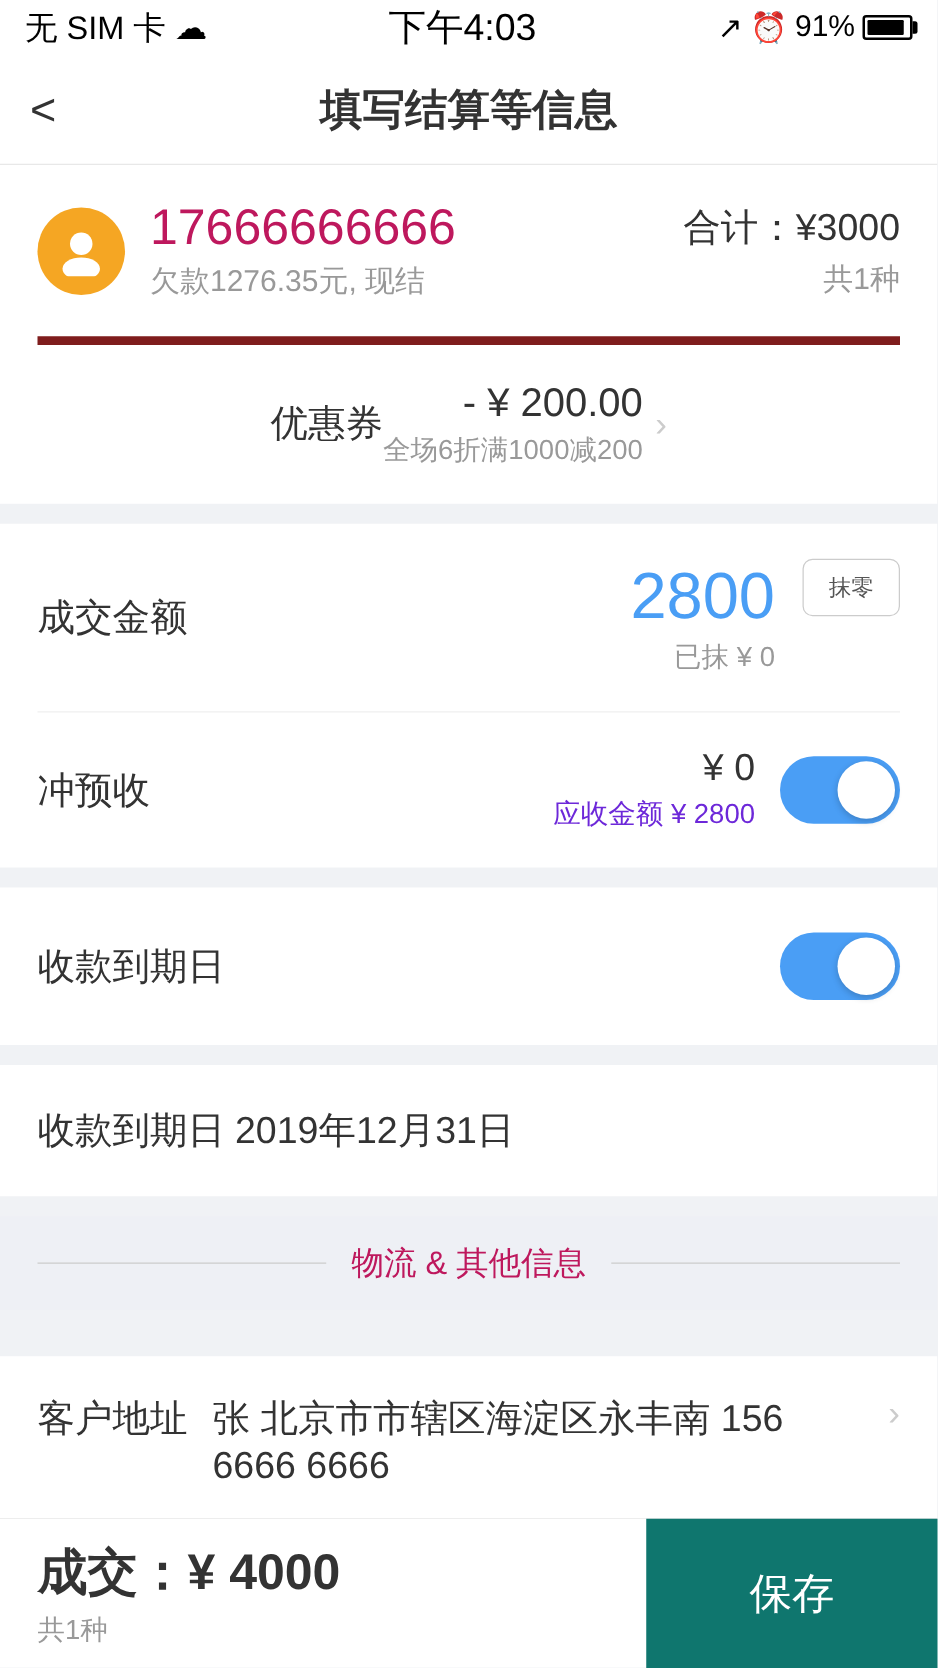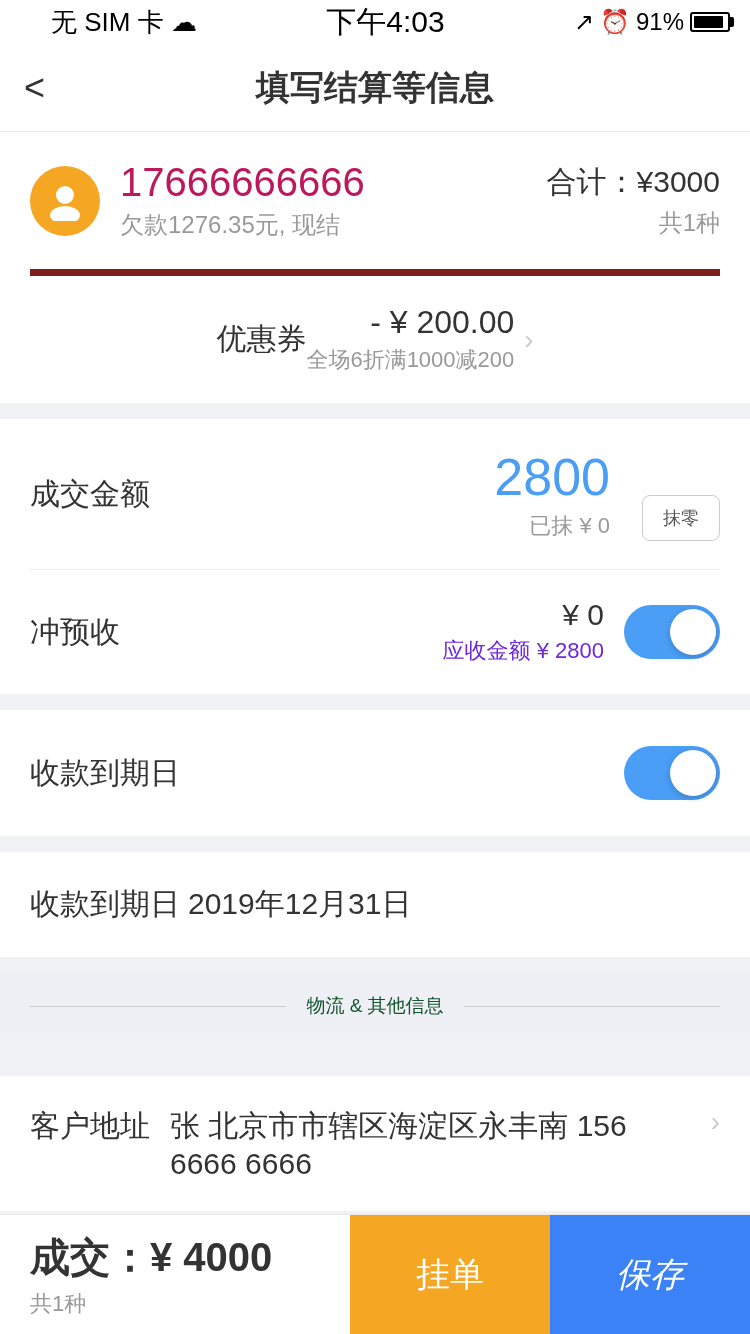--- a/index.html
+++ b/index.html
@@ -19,21 +19,21 @@
       width: 750px;
       height: 44px;
       background: #fff;
       display: flex;
       align-items: center;
       justify-content: space-between;
       padding: 0 20px;
       font-size: 26px;
       color: #000;
     }
-    .status-left { display: flex; align-items: flex-start; gap: 8px; margin-left: 31px; }
+    .status-left { display: flex; align-items: flex-start; gap: 8px; }
     .status-center { font-size: 30px; font-weight: 500; }
     .status-right { display: flex; align-items: center; gap: 6px; font-size: 24px; }
     .battery {
       width: 40px; height: 20px;
       border: 2px solid #000;
       border-radius: 3px;
       position: relative;
       display: inline-flex;
       align-items: center;
       padding: 2px;
@@ -185,22 +185,22 @@
       align-items: center;
       justify-content: space-between;
       padding: 28px 0;
     }
     .deal-label {
       font-size: 30px;
       color: #333;
     }
     .deal-right {
       display: flex;
-      align-items: flex-end;
-      gap: 32px;
+      align-items: flex-start;
+      gap: 22px;
     }
     .deal-amount {
       font-size: 52px;
       font-weight: 500;
       color: #4a9ef5;
     }
     .deal-sub {
       font-size: 22px;
       color: #999;
       text-align: right;
@@ -315,22 +315,22 @@
       display: flex;
       align-items: center;
       gap: 20px;
     }
     .divider-line {
       flex: 1;
       height: 1px;
       background: #ccc;
     }
     .divider-text {
-      font-size: 19px;
-      color: #14532d;
+      font-size: 26px;
+      color: #be185d;
     }
 
     
     .address-section {
       background: #fff;
       padding: 0 30px;
       margin-bottom: 16px;
     }
     .address-row {
       display: flex;
@@ -387,31 +387,30 @@
       background: #f5a623;
       display: flex;
       align-items: center;
       justify-content: center;
       font-size: 34px;
       color: #fff;
       cursor: pointer;
       flex-shrink: 0;
     }
     .bottom-btn-save {
-      width: 200px;
+      width: 233px;
       height: 120px;
-      background: #3b82f6;
+      background: #0f766e;
       display: flex;
       align-items: center;
       justify-content: center;
       font-size: 34px;
       color: #fff;
       cursor: pointer;
       flex-shrink: 0;
-      font-style: italic;
     }
   </style>
 </head>
 <body>
 
 <div class="status-bar">
   <div class="status-left">
     <span>无 SIM 卡 ☁</span>
   </div>
   <div class="status-center">下午4:03</div>
@@ -522,15 +521,14 @@
 
 </div>
 
 <div class="bottom-bar">
   <div class="bottom-summary">
     <div class="bottom-deal">
       <span>成交：</span><span>¥ 4000</span>
     </div>
     <div class="bottom-count">共1种</div>
   </div>
-  <div class="bottom-btn-hold">挂单</div>
   <div class="bottom-btn-save">保存</div>
 </div>
 
 </body></html>

